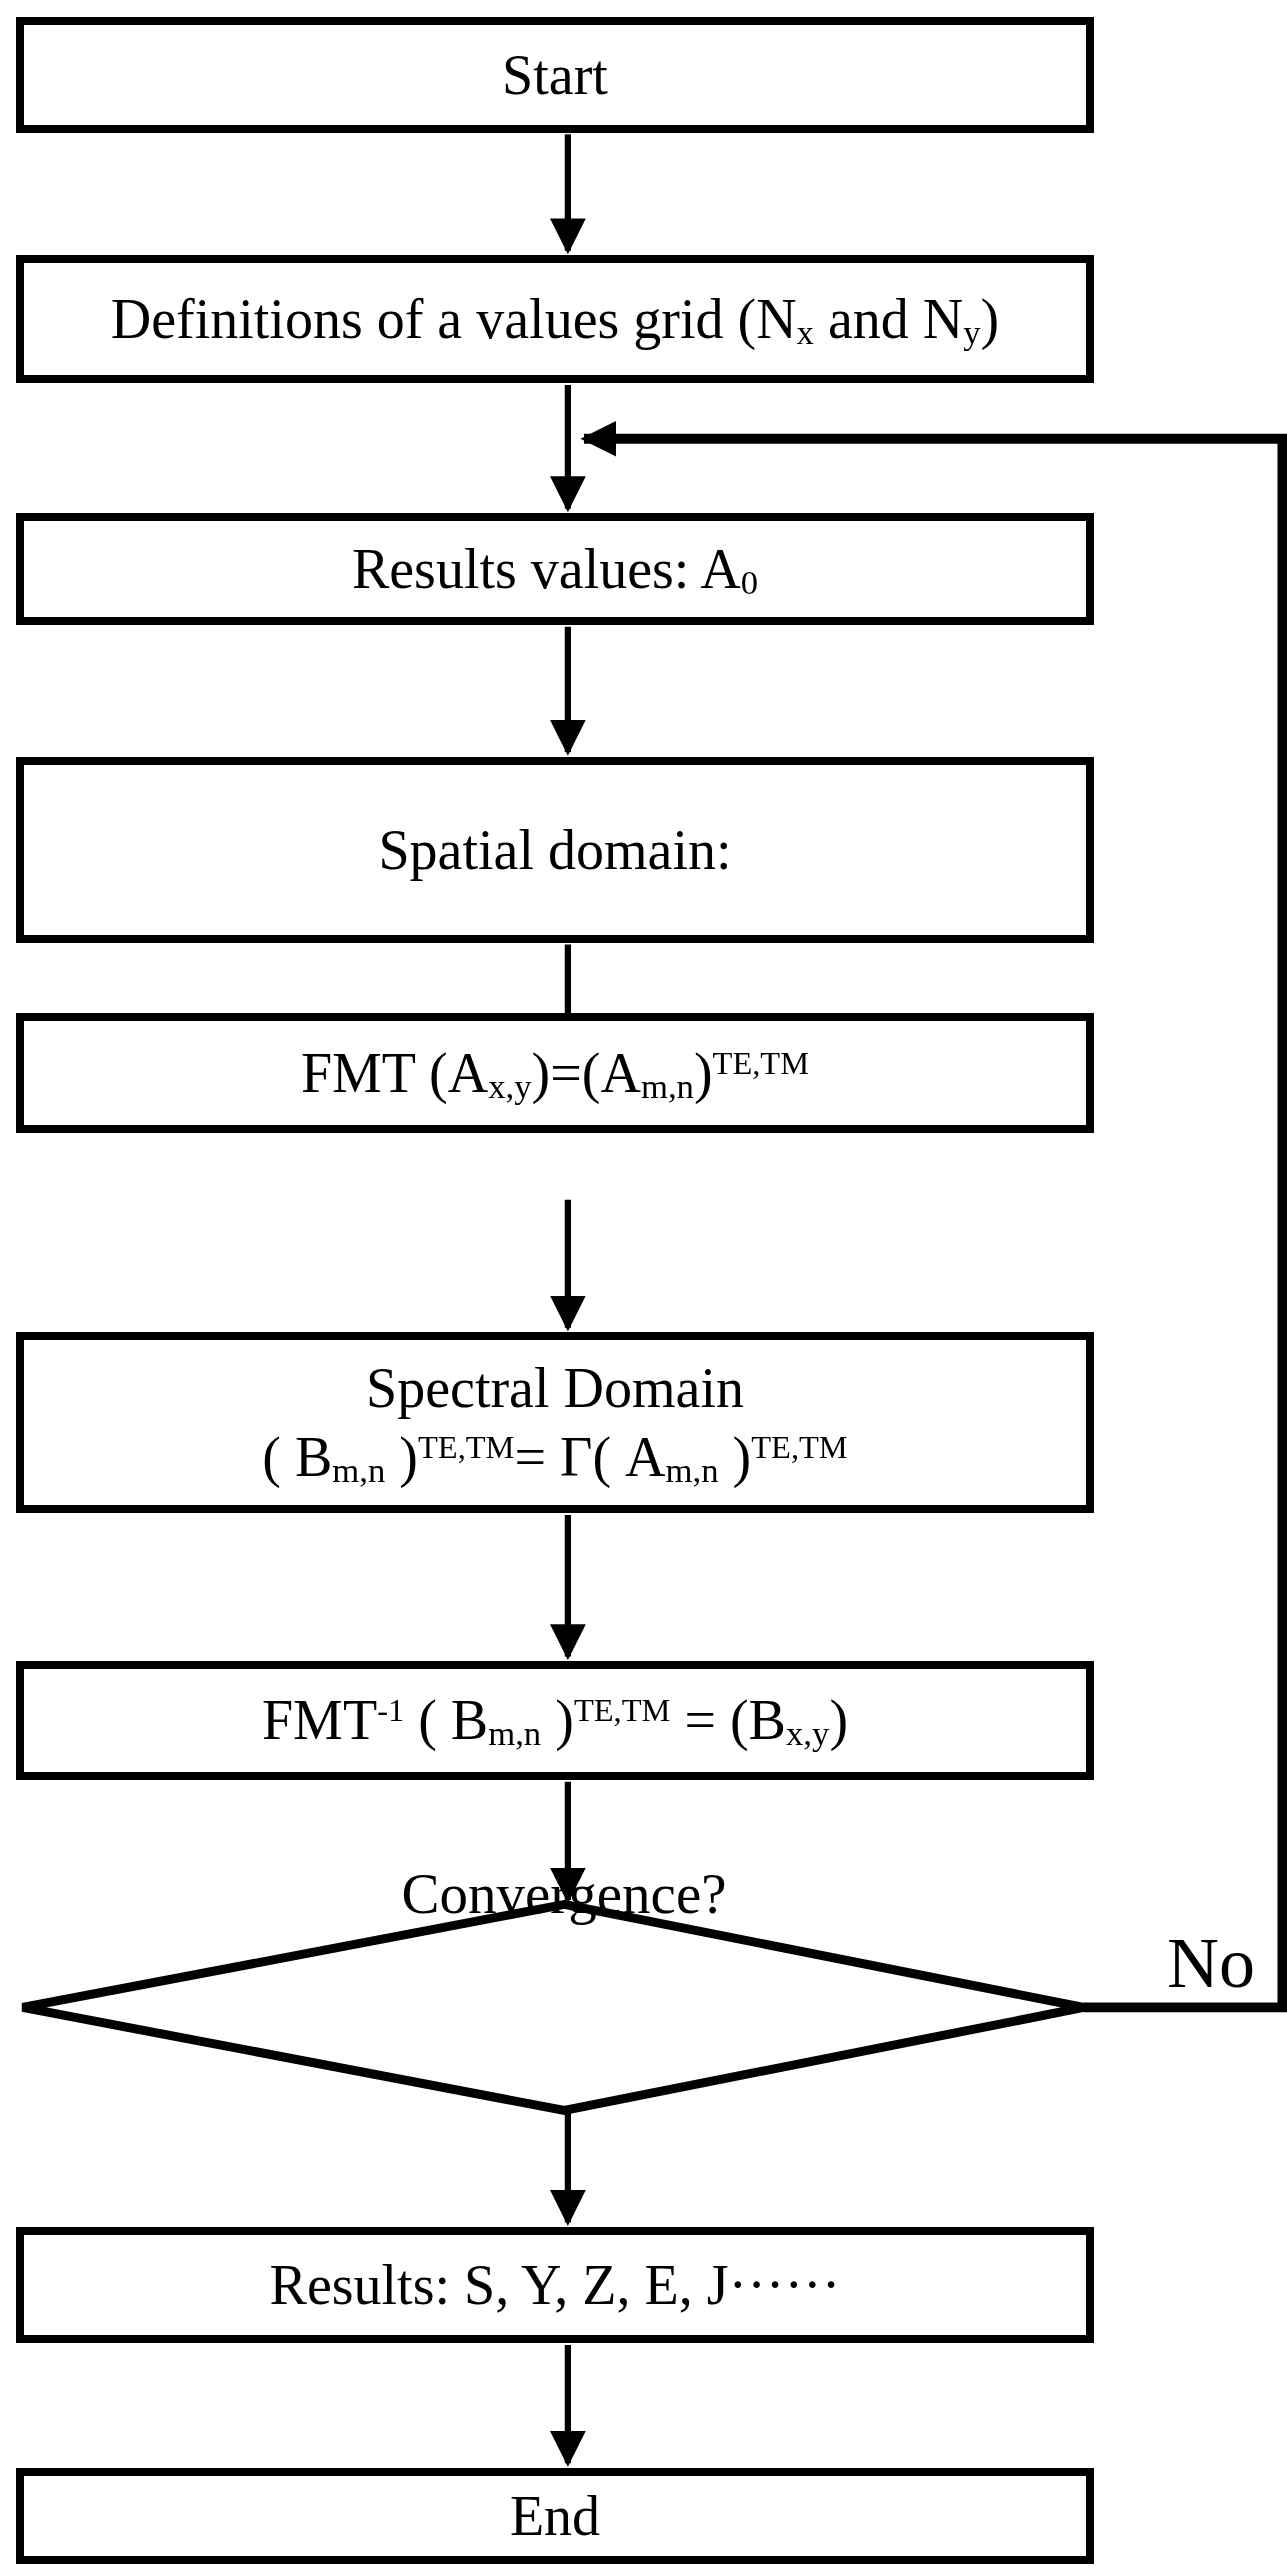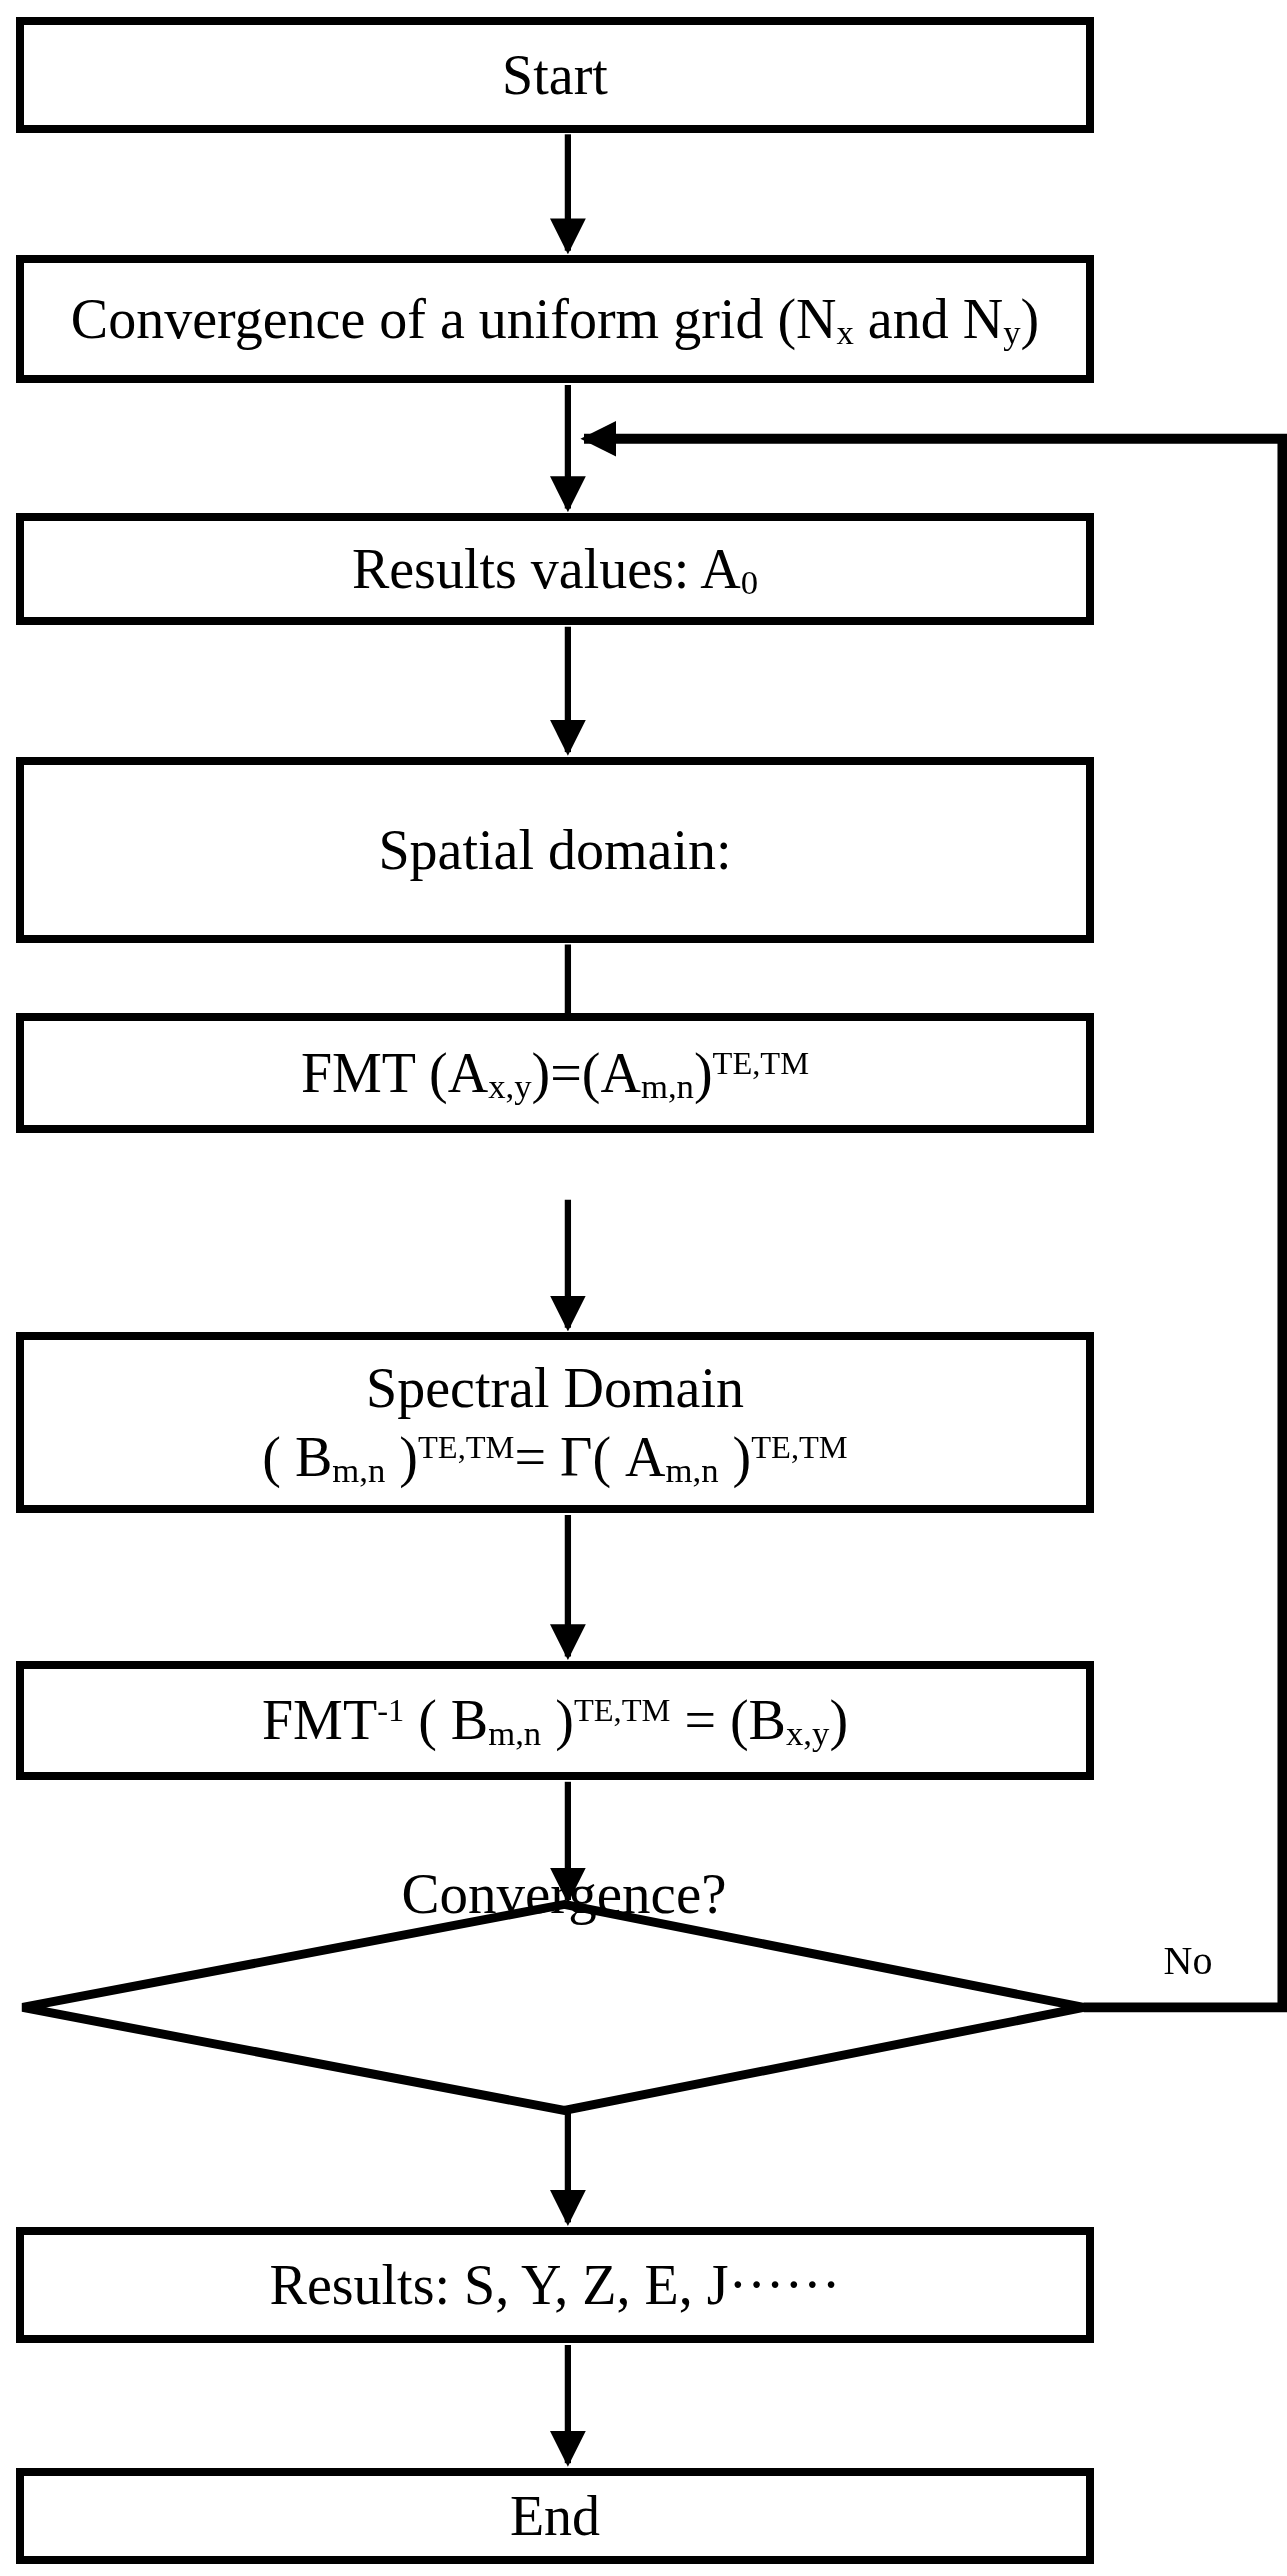--- a/index.html
+++ b/index.html
@@ -44,24 +44,23 @@
     height: 75px;
     line-height: 75px;
     text-align: center;
     font-size: 57px;
   }
   .no-label {
     position: absolute;
     left: 1121px;
     top: 1927px;
     width: 134px;
-    text-align: center;
-    font-size: 40px;
+    text-align: right;
+    font-size: 72px;
     line-height: 1;
-    margin-top: 14px;
   }
 </style>
 </head>
 <body>
 
 <div class="canvas">
 
   <svg class="connectors" viewBox="0 0 1438 2877" xmlns="http://www.w3.org/2000/svg">
     <defs>
       <marker id="ah" viewBox="0 0 10 10" refX="9" refY="5" markerWidth="40" markerHeight="48" markerUnits="userSpaceOnUse" orient="auto">
@@ -82,21 +81,21 @@
     <line x1="634" y1="2619" x2="634" y2="2751" stroke="#000000" stroke-width="7" marker-end="url(#ah)"></line>
 
     <polygon points="630,2127 1210,2242 630,2357 25,2242" fill="#ffffff" stroke="#000000" stroke-width="10"></polygon>
   </svg>
 
   <div class="node-box" style="top:17px;height:116px">
     <div class="line"><span>Start</span></div>
   </div>
 
   <div class="node-box" style="top:255px;height:128px">
-    <div class="line"><span>Convergence of a uniform grid (N</span><sub>x</sub><span> and N</span><sub>y</sub><span>)</span></div>
+    <div class="line"><span>Definitions of a values grid (N</span><sub>x</sub><span> and N</span><sub>y</sub><span>)</span></div>
   </div>
 
   <div class="node-box" style="top:513px;height:112px">
     <div class="line"><span>Results values: A</span><sub>0</sub></div>
   </div>
 
   <div class="node-box" style="top:757px;height:186px">
     <div class="line"><span>Spatial domain:</span></div>
   </div>
 

